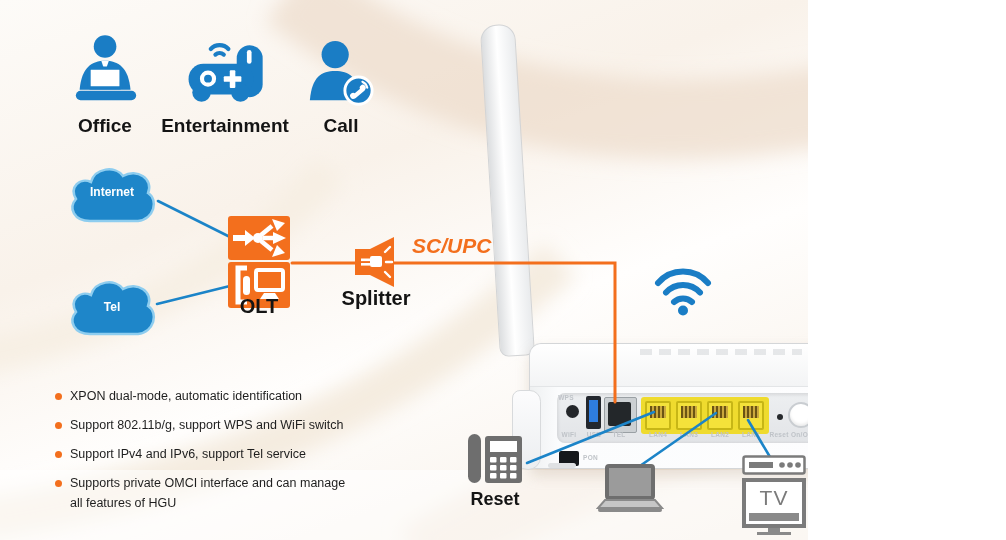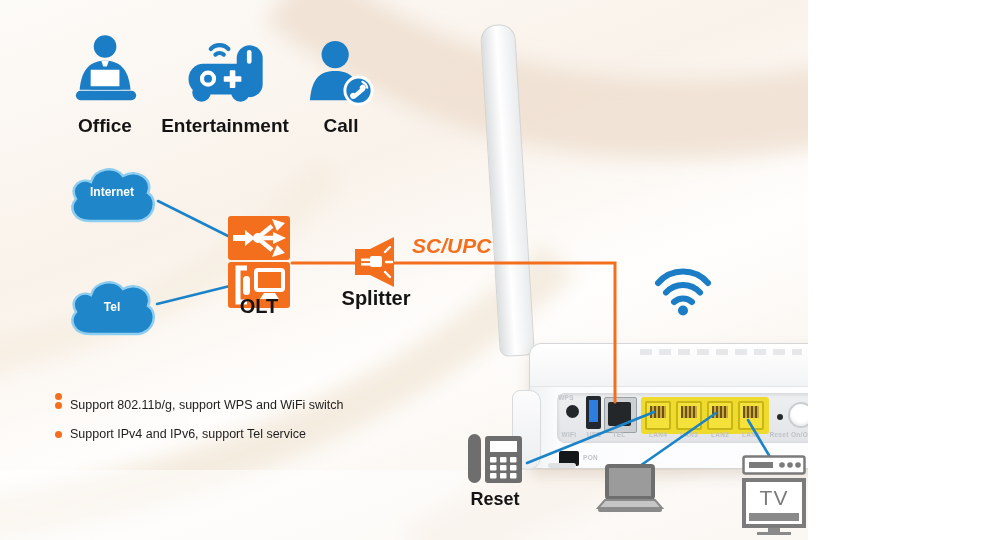--- a/index.html
+++ b/index.html
@@ -265,28 +265,34 @@
       <rect x="23" y="5" width="12" height="14" rx="2" fill="#2a2a2c"></rect>
       <rect x="72" y="5" width="12" height="14" rx="2" fill="#2a2a2c"></rect>
       <rect x="26" y="1" width="6" height="5" fill="#d9a13c"></rect>
       <rect x="75" y="1" width="6" height="5" fill="#d9a13c"></rect>
     </svg>
   </div>
 
   <div class="abs" id="features">
     <div class="feat-item">
       <span class="feat-bullet"></span>
+      <div>XPON dual-mode, automatic identification</div>
     </div>
     <div class="feat-item">
       <span class="feat-bullet"></span>
       <div>Support 802.11b/g, support WPS and WiFi switch</div>
     </div>
     <div class="feat-item">
       <span class="feat-bullet"></span>
       <div>Support IPv4 and IPv6, support Tel service</div>
+    </div>
+    <div class="feat-item">
+      <span class="feat-bullet"></span>
+      <div>Supports private OMCI interface and can manage</div>
+      <div>all features of HGU</div>
     </div>
   </div>
 
   <div class="abs icon-layer" style="left:466px;top:431px;">
     <svg width="58" height="58" viewBox="0 0 58 58" fill="#6e6e6e">
       <rect x="2" y="3" width="13" height="49" rx="6.5"></rect>
       <rect x="19" y="5" width="37" height="47" rx="3"></rect>
       <rect x="24" y="10" width="27" height="11" fill="#fff"></rect>
       <g fill="#fff">
         <rect x="24" y="26" width="6.5" height="5.5" rx="1"></rect>

